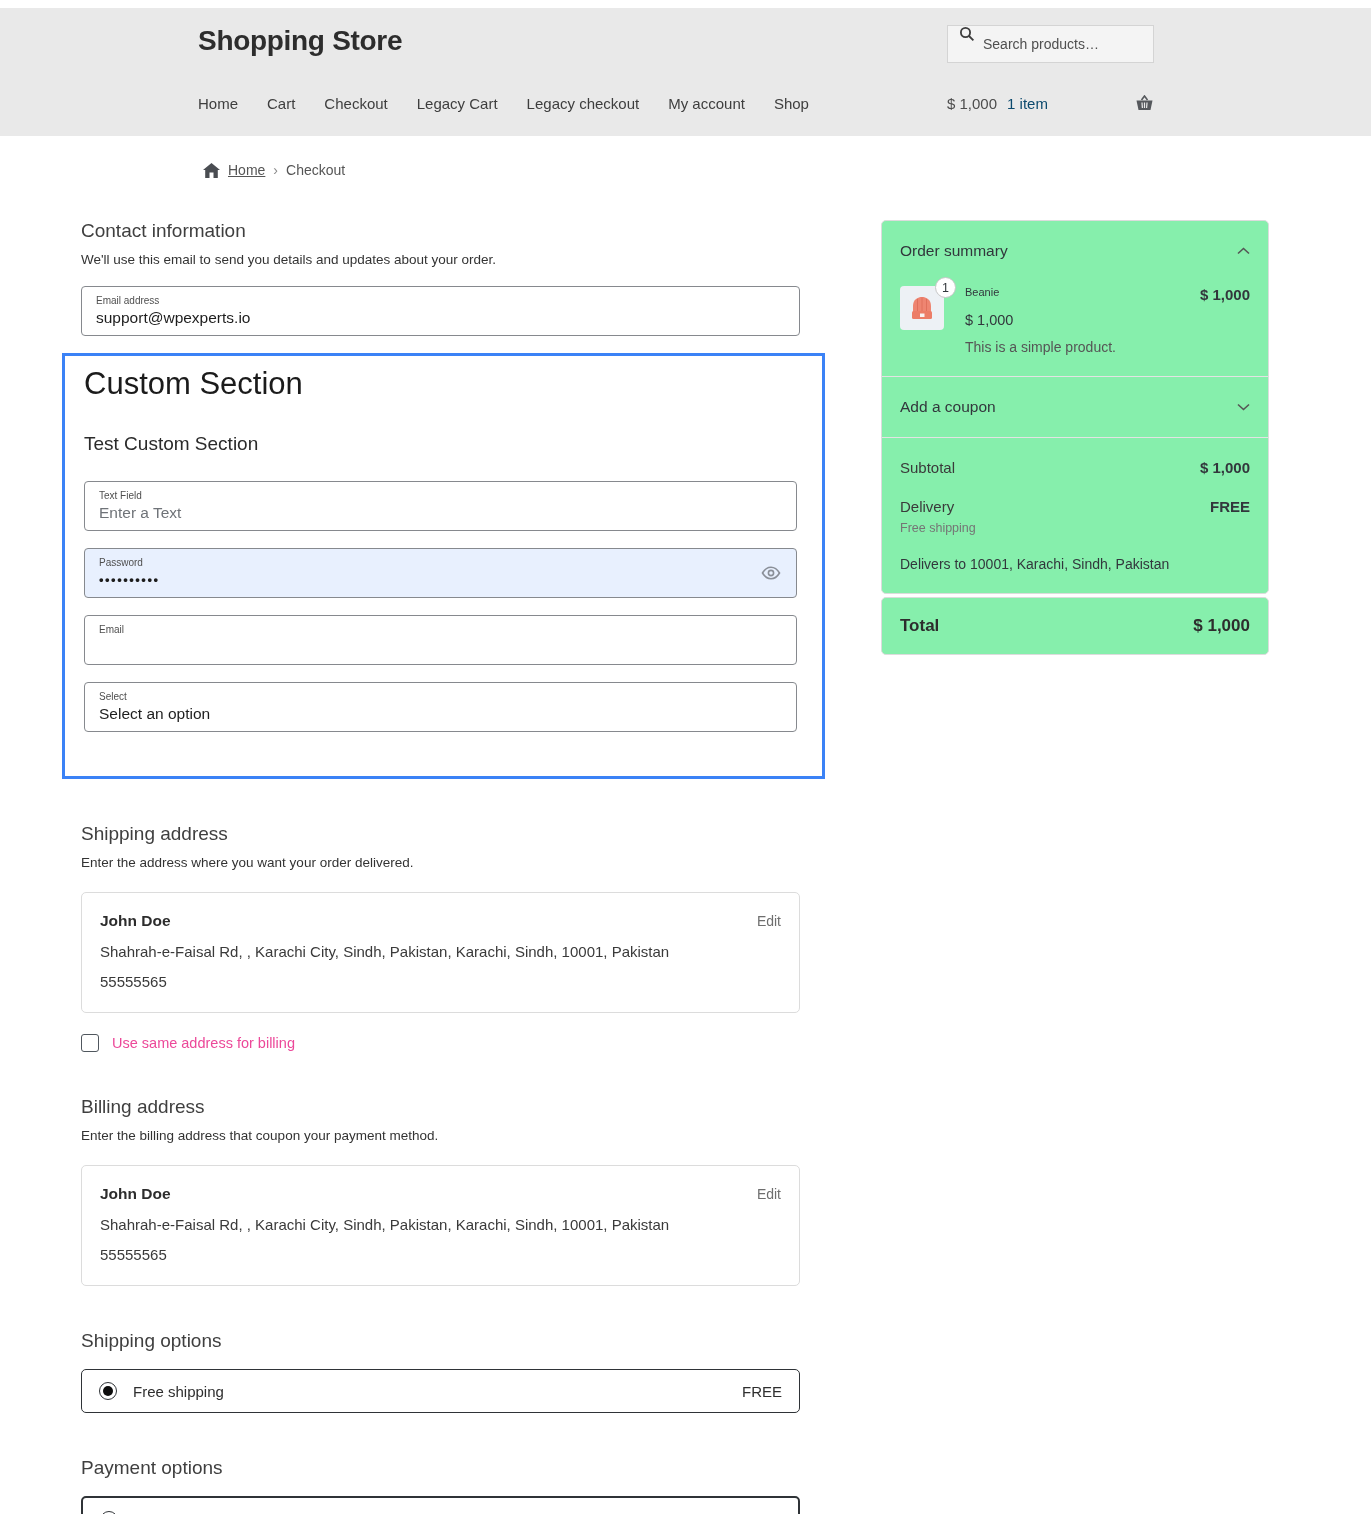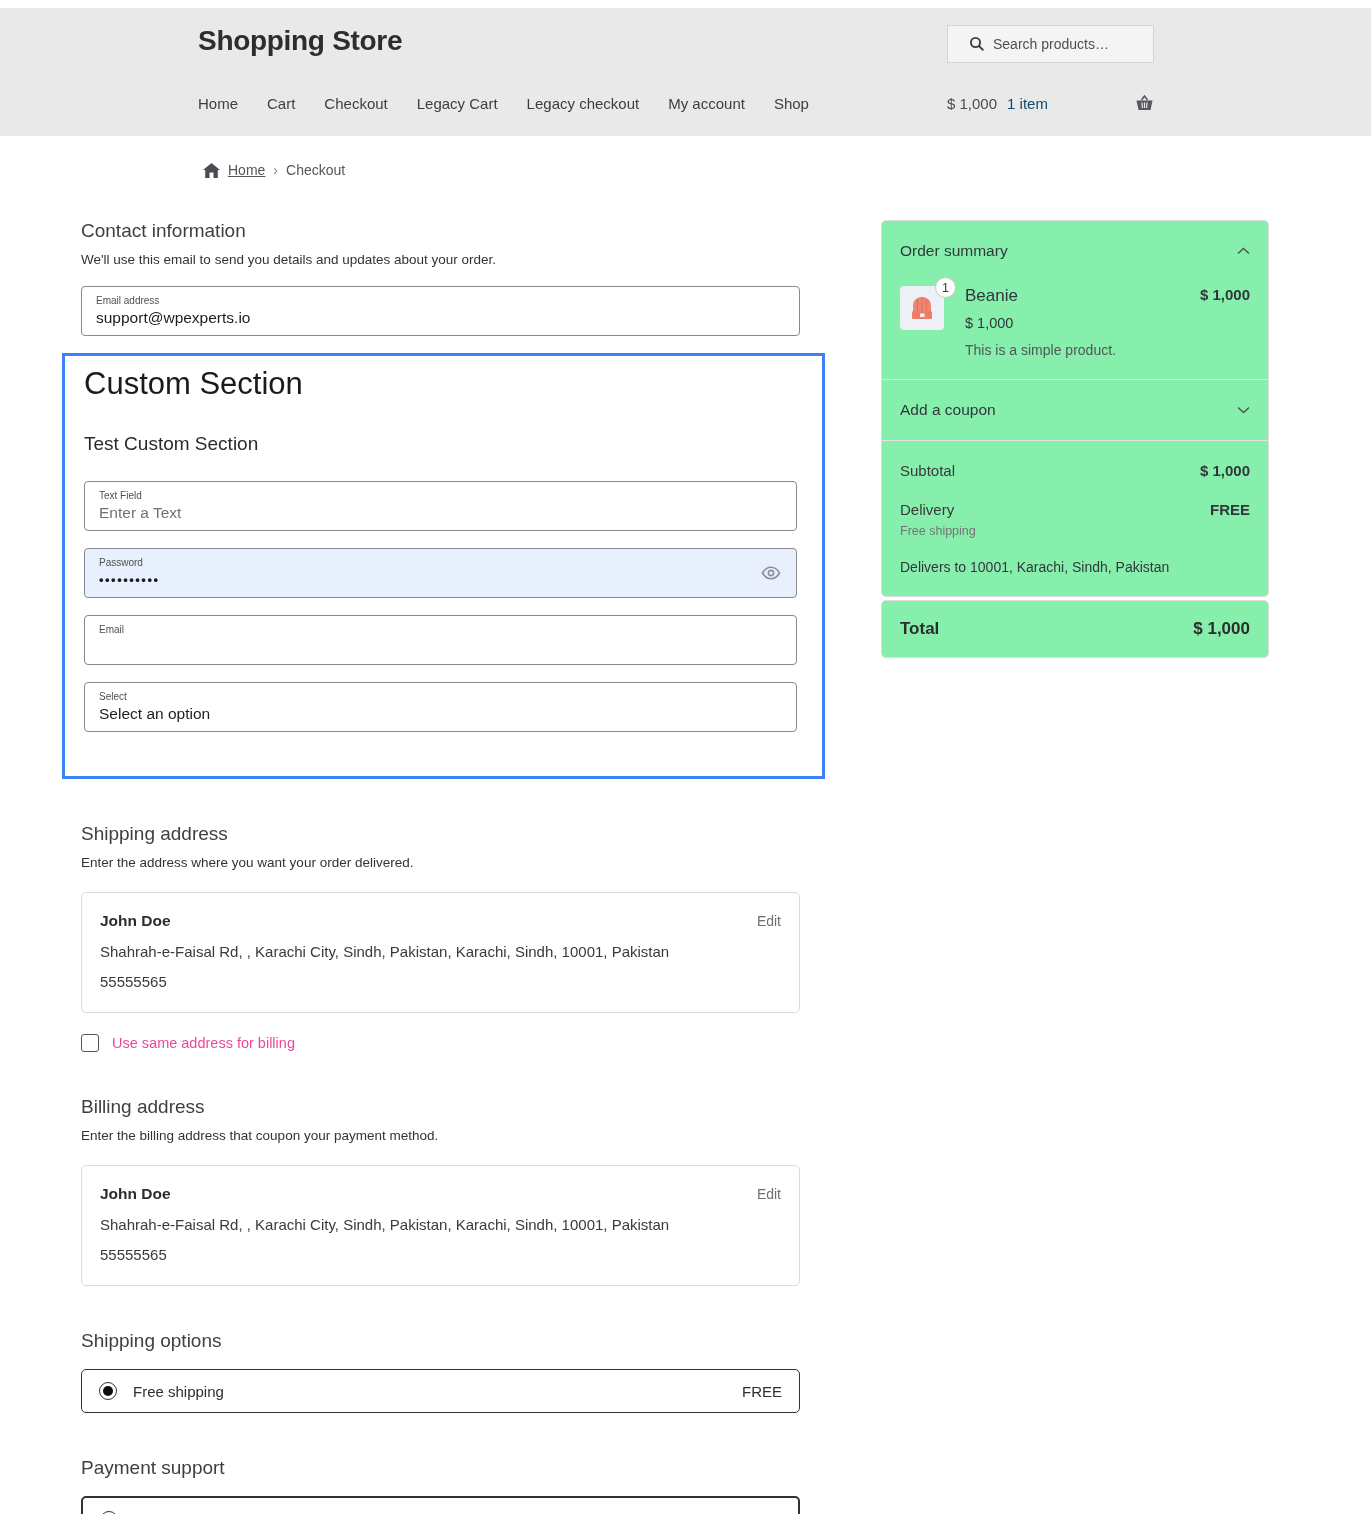--- a/index.html
+++ b/index.html
@@ -9,21 +9,21 @@
     background: #ffffff;
     font-family: "Liberation Sans", sans-serif;
     color: #2f2f2f;
   }
   
   .top-strip { height: 8px; background: #ffffff; }
   .site-header { background: #e9e9e9; padding: 17px 217px 24px 198px; }
   .header-row1 { display: flex; justify-content: space-between; align-items: flex-start; }
   .site-title { font-size: 28px; font-weight: 700; color: #2d2d2d; letter-spacing: -0.3px; }
   .search-box { width: 207px; height: 38px; background: #f4f4f4; border: 1px solid #d4d4d4;
-    display: flex; align-items: center; gap: 8px; padding: 0 21px; }
+    display: flex; gap: 8px; padding: 0 11px; }
   .search-input { border: none; outline: none; background: transparent; font-size: 14px;
     color: #4f4f4f; width: 100%; font-family: inherit; }
   .search-input::placeholder { color: #4f4f4f; }
   .header-row2 { display: flex; justify-content: space-between; align-items: center; margin-top: 32px; }
   .nav { display: flex; gap: 29px; font-size: 15px; color: #3e3e3e; }
   .nav span { cursor: pointer; }
   .cart-info { width: 207px; display: flex; align-items: center; font-size: 15px; }
   .cart-total { color: #4c4c4c; }
   .cart-count { color: #0c4a6e; margin-left: 10px; }
   .basket-wrap { margin-left: auto; display: flex; align-items: center; }
@@ -90,21 +90,21 @@
   .summary-title { font-size: 15.5px; color: #32373c; }
   .product-row { display: flex; margin-top: 26px; }
   .thumb-wrap { position: relative; flex: none; }
   .thumb { width: 44px; height: 44px; background: #edf1f5; border-radius: 4px;
     display: flex; align-items: center; justify-content: center; }
   .qty-badge { position: absolute; top: -9px; right: -12px; width: 21px; height: 21px;
     background: #fff; border: 1px solid #c6c6c6; border-radius: 50%; font-size: 12.5px;
     color: #32373c; display: flex; align-items: center; justify-content: center; }
   .product-info { margin-left: 21px; flex: 1; }
   .product-top { display: flex; justify-content: space-between; }
-  .product-name { font-size: 17px; color: #32373c; }
+  .product-name { font-size: 11px; color: #32373c; }
   .product-price { font-size: 15px; font-weight: 700; color: #32373c; }
   .product-unit { font-size: 14.5px; color: #32373c; margin-top: 9px; }
   .product-desc { font-size: 14px; color: #555; margin-top: 11px; }
   .coupon-row { display: flex; justify-content: space-between; align-items: center; cursor: pointer; }
   .coupon-label { font-size: 15.5px; color: #32373c; }
   .tot-row { display: flex; justify-content: space-between; align-items: baseline; }
   .tot-label { font-size: 15px; color: #3a3a3a; }
   .tot-value { font-size: 15px; font-weight: 700; color: #32373c; }
   .delivery-row { margin-top: 22px; }
   .delivery-method { font-size: 12.5px; color: #757575; margin-top: 6px; }
@@ -246,21 +246,21 @@
     <section class="section-gap">
       <h2 class="sec-title">Shipping options</h2>
       <div class="option-box selected ship-option">
         <span class="radio on"></span>
         <span class="option-label">Free shipping</span>
         <span class="option-price">FREE</span>
       </div>
     </section>
 
     <section class="section-gap">
-      <h2 class="sec-title">Payment support</h2>
+      <h2 class="sec-title">Payment options</h2>
       <div class="option-box selected pay-option">
         <span class="radio on"></span>
         <span class="option-label">Visa ending in 4242 (expires 03/27)</span>
       </div>
 
     </section>
   </div>
 
   <div class="side-col">
     <div class="panel">

